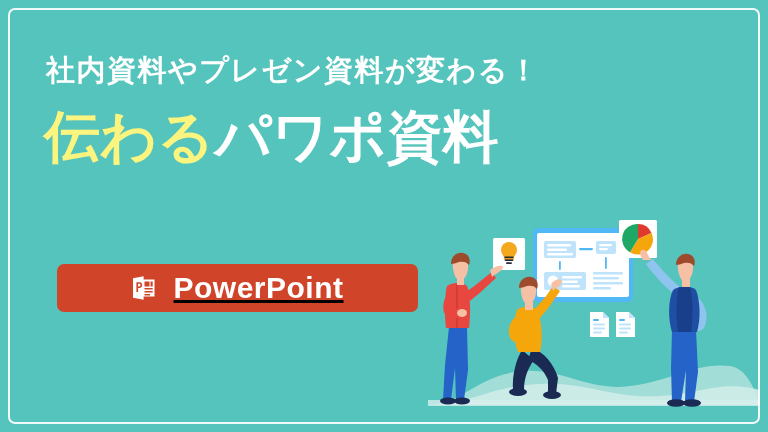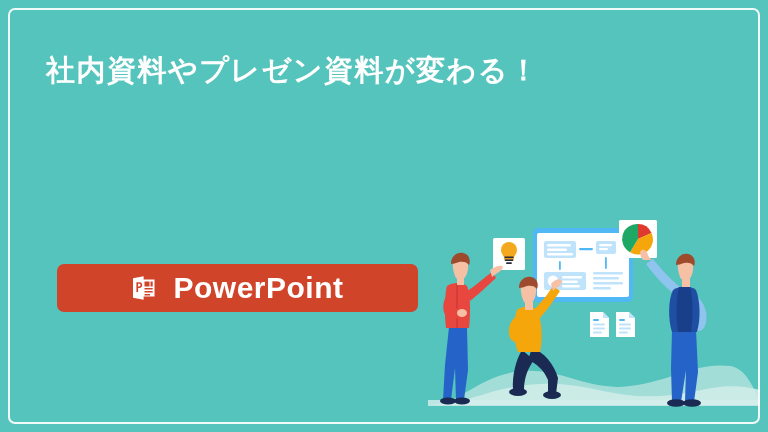--- a/index.html
+++ b/index.html
@@ -90,20 +90,21 @@
     left: 57px;
     top: 264px;
     width: 361px;
     height: 48px;
     background: #d0442a;
     border-radius: 7px;
     display: flex;
     align-items: center;
     justify-content: center;
     gap: 16px;
+    text-decoration: underline;
   }
   #ppt-logo-icon {
     width: 26px;
     height: 26px;
     flex: 0 0 auto;
     display: block;
   }
   #ppt-badge-label {
     color: #ffffff;
     font-size: 30px;
@@ -262,20 +263,23 @@
         <path d="M256 65 C 256 57, 262 53, 268 54 C 274 55, 276 61, 274 66 C 272 63, 268 62, 264 63 C 261 64, 258 65, 256 65 Z" fill="#9e4a2c"></path>
         <rect x="262" y="79" width="8" height="8" fill="#f6c0a5"></rect>
       </g>
     </svg>
   </div>
 
   <div id="text-col">
 
     <div id="subtitle-top">社内資料やプレゼン資料が変わる！</div>
 
+    <div id="main-title">
+      <span id="title-accent">伝わる</span><span id="title-rest">パワポ資料</span>
+    </div>
 
 
     <div id="ppt-badge">
       <svg id="ppt-logo-icon" viewBox="0 0 26 26">
         <rect x="11.5" y="4.5" width="12" height="17" fill="#ffffff"></rect>
         <rect x="13.5" y="6.5" width="5" height="5" fill="#d0442a"></rect>
         <rect x="19.5" y="6.5" width="2.2" height="5" fill="#d0442a"></rect>
         <rect x="13.5" y="13" width="8.2" height="1.5" fill="#d0442a"></rect>
         <rect x="13.5" y="16" width="8.2" height="1.5" fill="#d0442a"></rect>
         <rect x="13.5" y="19" width="5.5" height="1.5" fill="#d0442a"></rect>

